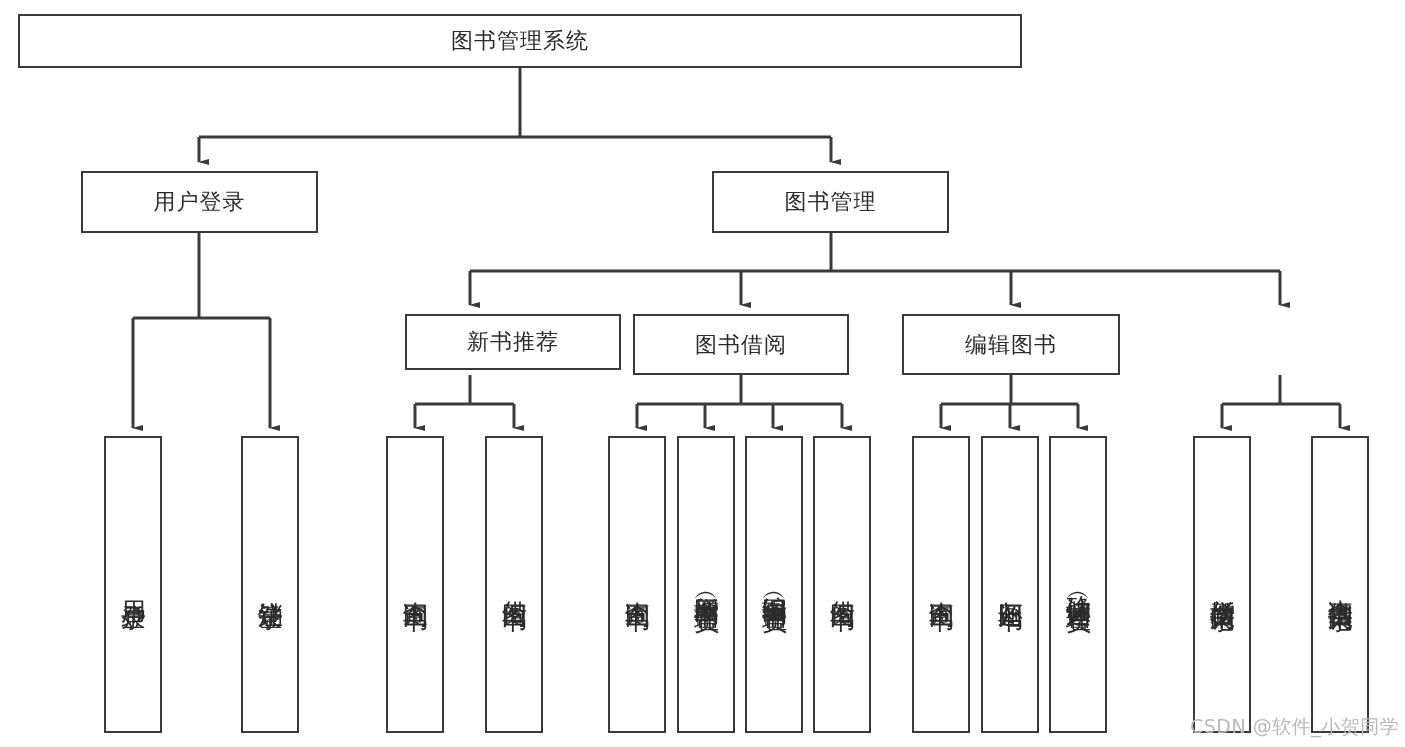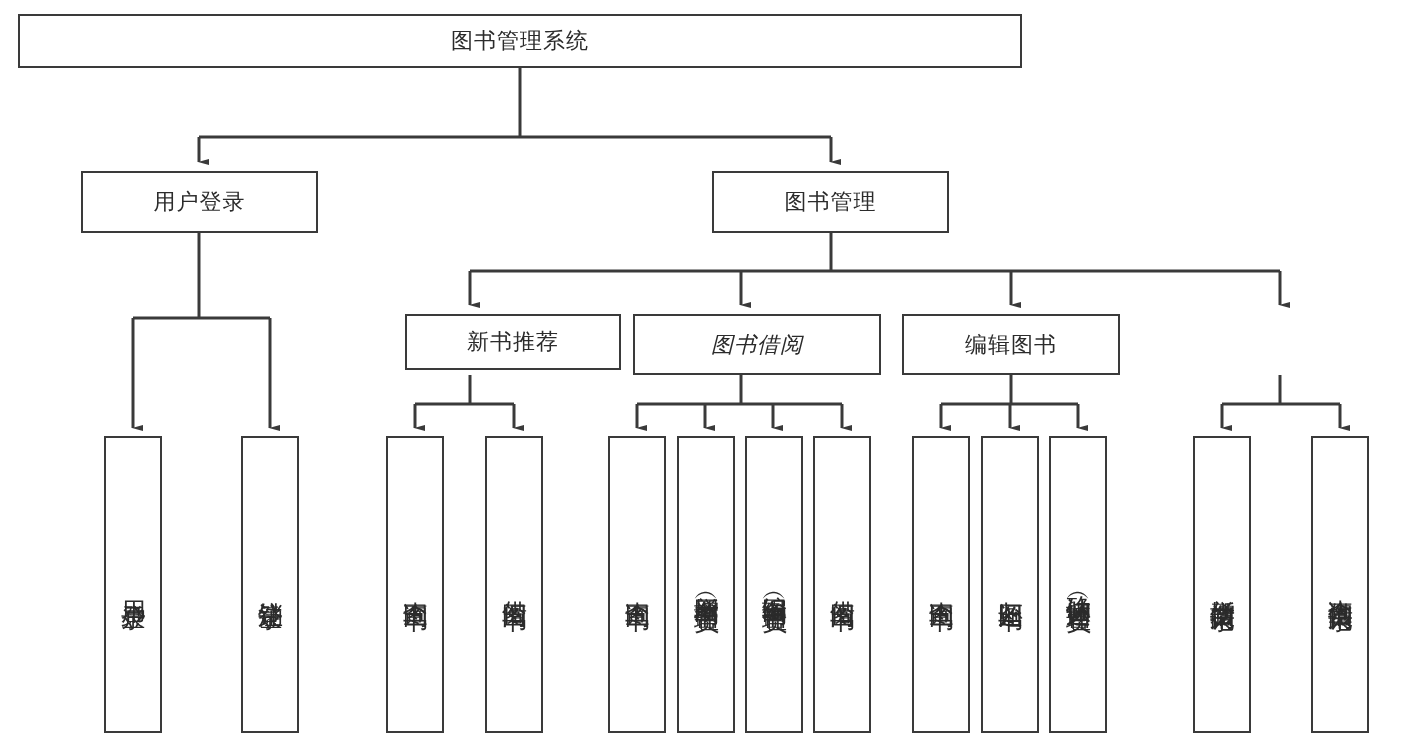--- a/index.html
+++ b/index.html
@@ -126,21 +126,21 @@
   <div class="node horiz" style="left:81px; top:171px; width:237px; height:62px;">
     <span>用户登录</span>
   </div>
   <div class="node horiz" style="left:712px; top:171px; width:237px; height:62px;">
     <span>图书管理</span>
   </div>
 
   <div class="node horiz" style="left:370px; top:314px; width:216px; height:56px;margin-left:35px;">
     <span>新书推荐</span>
   </div>
-  <div class="node horiz" style="left:633px; top:314px; width:248px; height:61px;font-style:italic;">
+  <div class="node horiz" style="left:633px; top:314px; width:216px; height:61px;">
     <span>图书借阅</span>
   </div>
   <div class="node horiz" style="left:902px; top:314px; width:218px; height:61px;">
     <span>编辑图书</span>
   </div>
 
   <div class="node vert" style="left:104px; top:436px; width:58px; height:297px;">
     <span>用户登录</span>
   </div>
   <div class="node vert" style="left:241px; top:436px; width:58px; height:297px;">
@@ -177,14 +177,15 @@
     <span>确认归还（管理员）</span>
   </div>
 
   <div class="node vert" style="left:1193px; top:436px; width:58px; height:297px;">
     <span>新增借阅记录</span>
   </div>
   <div class="node vert" style="left:1311px; top:436px; width:58px; height:297px;">
     <span>查询借阅记录</span>
   </div>
 
+  <div class="watermark">CSDN @软件_小贺同学</div>
 
 </div>
 
 </body></html>

